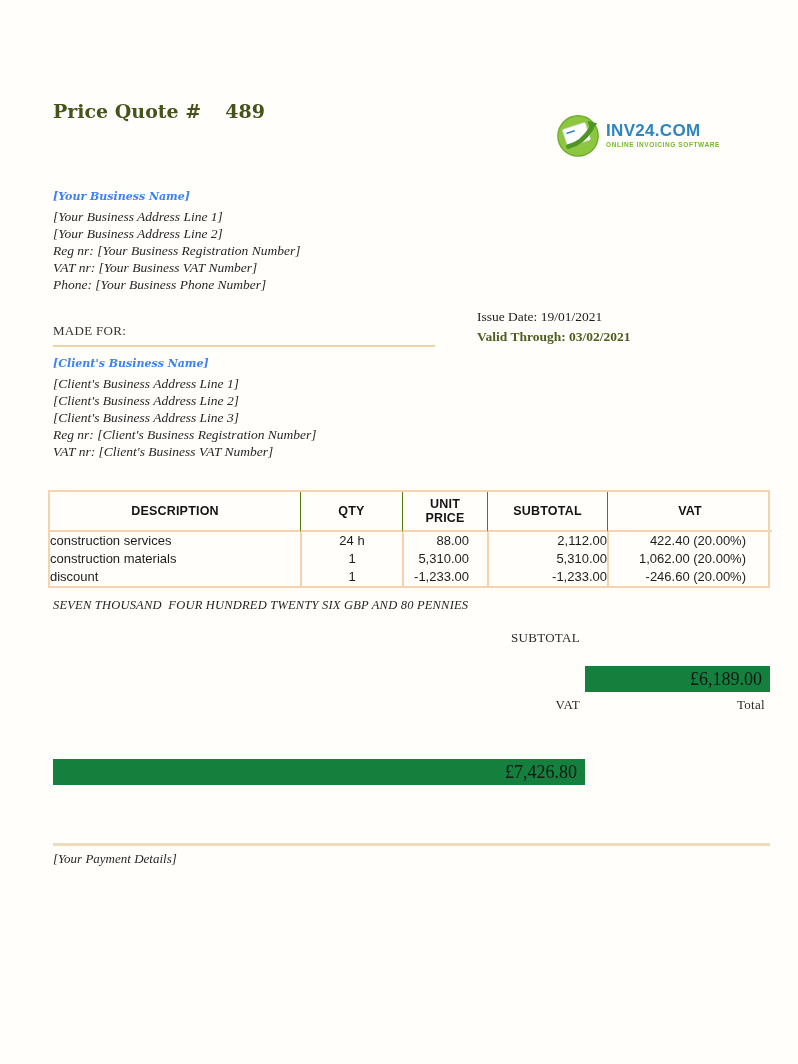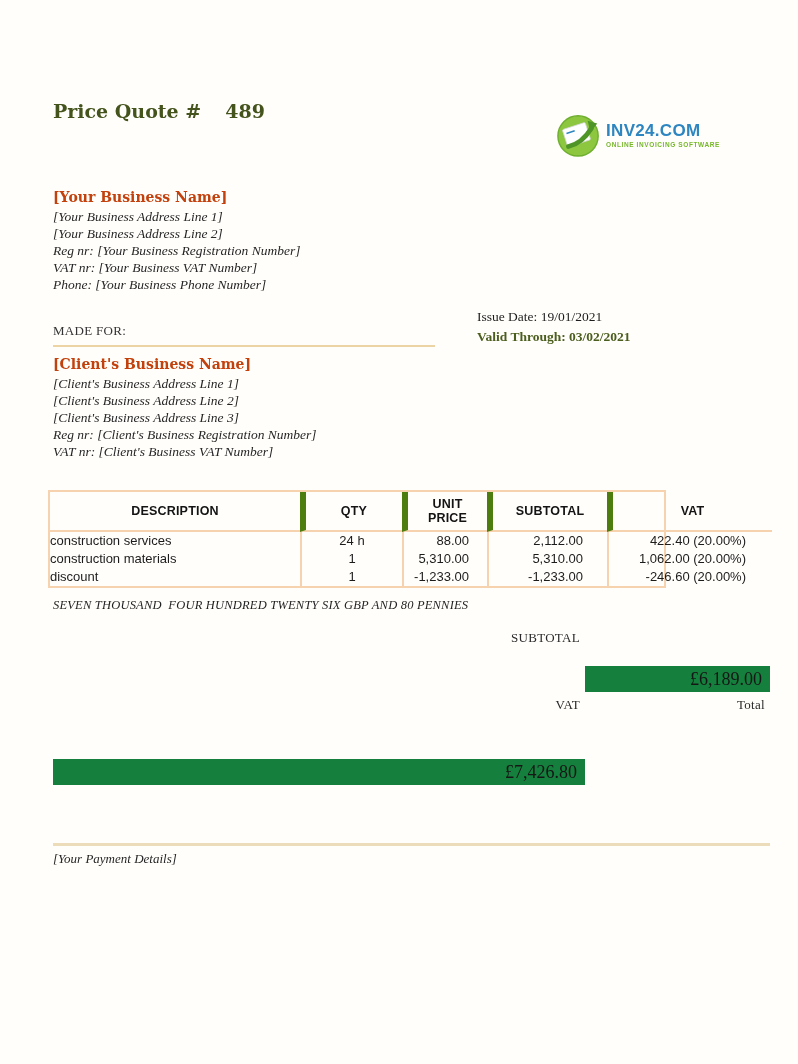--- a/index.html
+++ b/index.html
@@ -17,55 +17,55 @@
   .header{display:flex;justify-content:space-between;align-items:flex-start;}
   .title{font-family:"DejaVu Serif", serif;font-size:19px;font-weight:bold;color:#44541c;line-height:26px;}
   .title .qnum{margin-left:24px;}
   .logo{display:flex;align-items:center;margin-top:14px;margin-right:50px;}
   .logo-icon{width:46px;height:46px;flex:0 0 auto;}
   .logo-textcol{margin-left:4px;}
   .logo-name{font-family:"Liberation Sans", sans-serif;font-weight:bold;font-size:17px;color:#2e86c1;letter-spacing:0.3px;line-height:17px;}
   .logo-tagline{font-family:"Liberation Sans", sans-serif;font-weight:bold;font-size:6.5px;color:#76b82a;letter-spacing:0.6px;margin-top:2px;}
   
   .party{margin-top:30px;}
-  .party-name{font-family:"DejaVu Serif", serif;font-size:14px;font-weight:bold;color:#c2410c;line-height:18px;margin-bottom:2px;}
+  .party-name{font-family:"DejaVu Serif", serif;font-size:11px;font-weight:bold;color:#3b82f6;line-height:18px;margin-bottom:2px;font-style:italic;}
   .addr-line{font-size:13.5px;font-style:italic;line-height:17px;color:#262626;}
   
   .midrow{display:flex;align-items:flex-end;margin-top:14px;}
   .madefor-box{width:382px;padding-bottom:6px;border-bottom:2px solid #ecd4a4;}
   .madefor{font-size:13px;letter-spacing:0.3px;color:#333;}
   .dates{margin-left:42px;line-height:20px;}
   .issue-date{font-size:13.5px;color:#1d1d1d;}
   .valid-through{font-size:13.5px;font-weight:bold;color:#4c5e1e;}
   .client{margin-top:8px;}
   
   .quote-table{
     margin-top:30px;margin-left:-5px;
-    width:618px;box-sizing:border-box;
+    width:722px;box-sizing:border-box;
     display:grid;
     grid-template-columns:250px 102px 85px 120px 165px;
     border:2px solid #f6d3ae;
     font-family:"Liberation Sans", sans-serif;
   }
   .th{
     display:flex;align-items:center;justify-content:center;text-align:center;
     font-size:12.5px;font-weight:bold;color:#141414;letter-spacing:0.2px;
     padding:5px 6px;min-height:30px;box-sizing:border-box;
     border-bottom:2px solid #f6d3ae;line-height:14px;
   }
   .th.c2{padding:5px 16px;}
-  .th.c1,.th.c2,.th.c3,.th.c4{border-left:6px solid #4d7c0f;}
+  .th.c1,.th.c2,.th.c3,.th.c4{border-left:1px solid #4d7c0f;}
   .td{
     font-size:13px;line-height:18px;color:#1c1c1c;box-sizing:border-box;
   }
   .td.c1,.td.c2,.td.c3,.td.c4{border-left:2px solid #f6d3ae;}
   .td.c0{text-align:left;}
   .td.c1{text-align:center;}
   .td.c2{text-align:right;padding-right:18px;}
-  .td.c3{text-align:right;padding-right:24px;}
+  .td.c3{text-align:right;}
   .td.c4{text-align:right;padding-right:26px;}
   
   .words{margin-top:10px;font-size:12.5px;font-style:italic;letter-spacing:0.2px;color:#1f1f1f;white-space:pre-wrap;}
   
   .totals{margin-top:12px;display:grid;grid-template-columns:532px 185px;}
   .tlabel{display:flex;align-items:center;justify-content:flex-end;height:26px;font-size:13px;letter-spacing:0.3px;color:#2a2a2a;padding-right:5px;}
   .tvalue{display:flex;align-items:center;justify-content:flex-end;height:26px;font-size:18px;color:#161616;background:#15803d;padding-right:8px;box-sizing:border-box;margin-top:41px;}
   
   .payment-divider{margin-top:58px;width:717px;border-top:3px solid #ecdcba;}
   .payment{margin-top:5px;font-size:13px;font-style:italic;color:#262626;}

